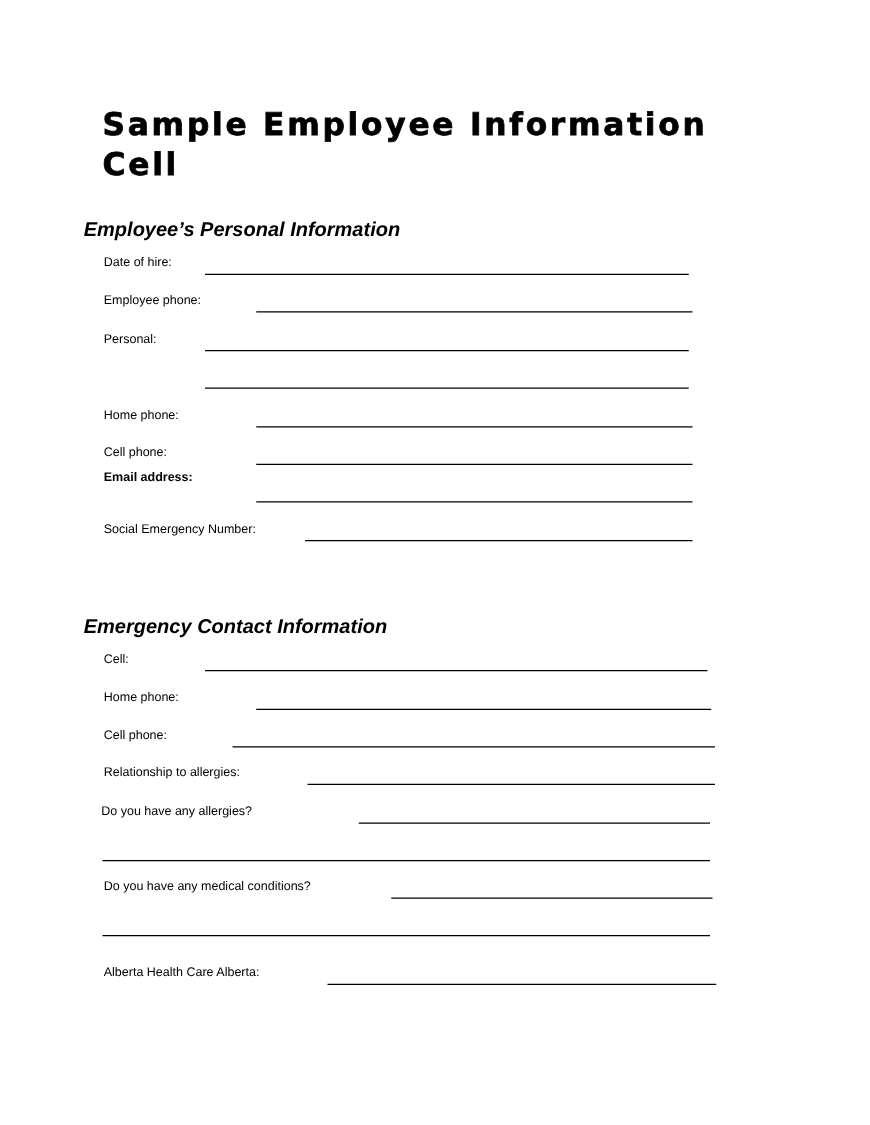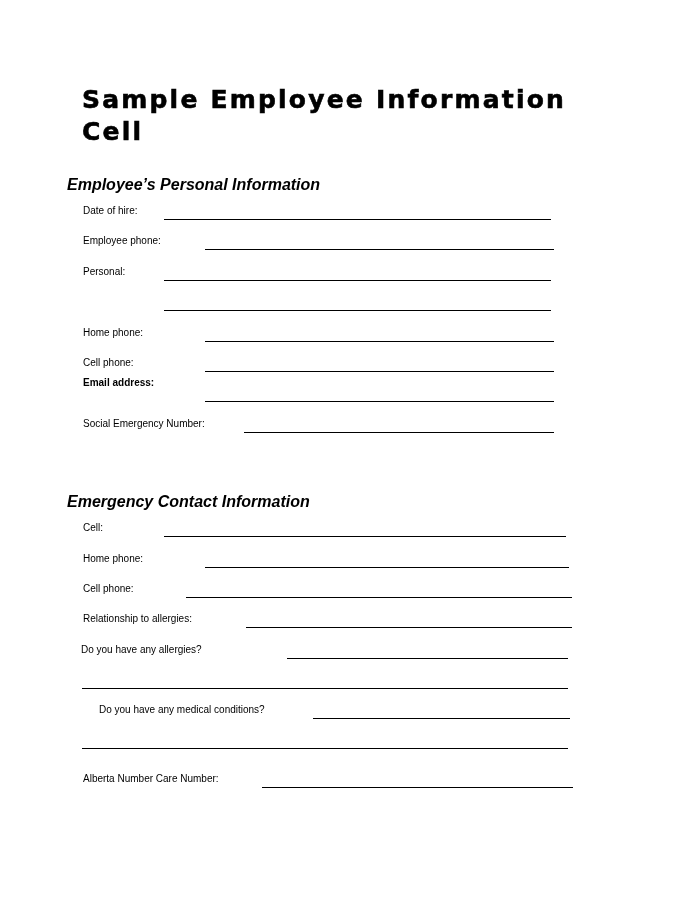--- a/index.html
+++ b/index.html
@@ -56,19 +56,19 @@
   <div class="label" style="left:83px; top:583px;">Cell phone:</div>
   <div class="line" style="left:186px; width:386px; top:597px;"></div>
 
   <div class="label" style="left:83px; top:613px;">Relationship to allergies:</div>
   <div class="line" style="left:246px; width:326px; top:627px;"></div>
 
   <div class="label" style="left:71px; top:644px;margin-left:10px;">Do you have any allergies?</div>
   <div class="line" style="left:287px; width:281px; top:658px;"></div>
   <div class="line" style="left:82px; width:486px; top:688px;"></div>
 
-  <div class="label" style="left:99px; top:704px;">Do you have any medical conditions?</div>
+  <div class="label" style="left:83px; top:704px;">Do you have any medical conditions?</div>
   <div class="line" style="left:313px; width:257px; top:718px;"></div>
   <div class="line" style="left:82px; width:486px; top:748px;"></div>
 
-  <div class="label" style="left:83px; top:773px;">Alberta Number Care Number:</div>
+  <div class="label" style="left:83px; top:773px;">Alberta Health Care Alberta:</div>
   <div class="line" style="left:262px; width:311px; top:787px;"></div>
 </div>
 
 </body></html>

